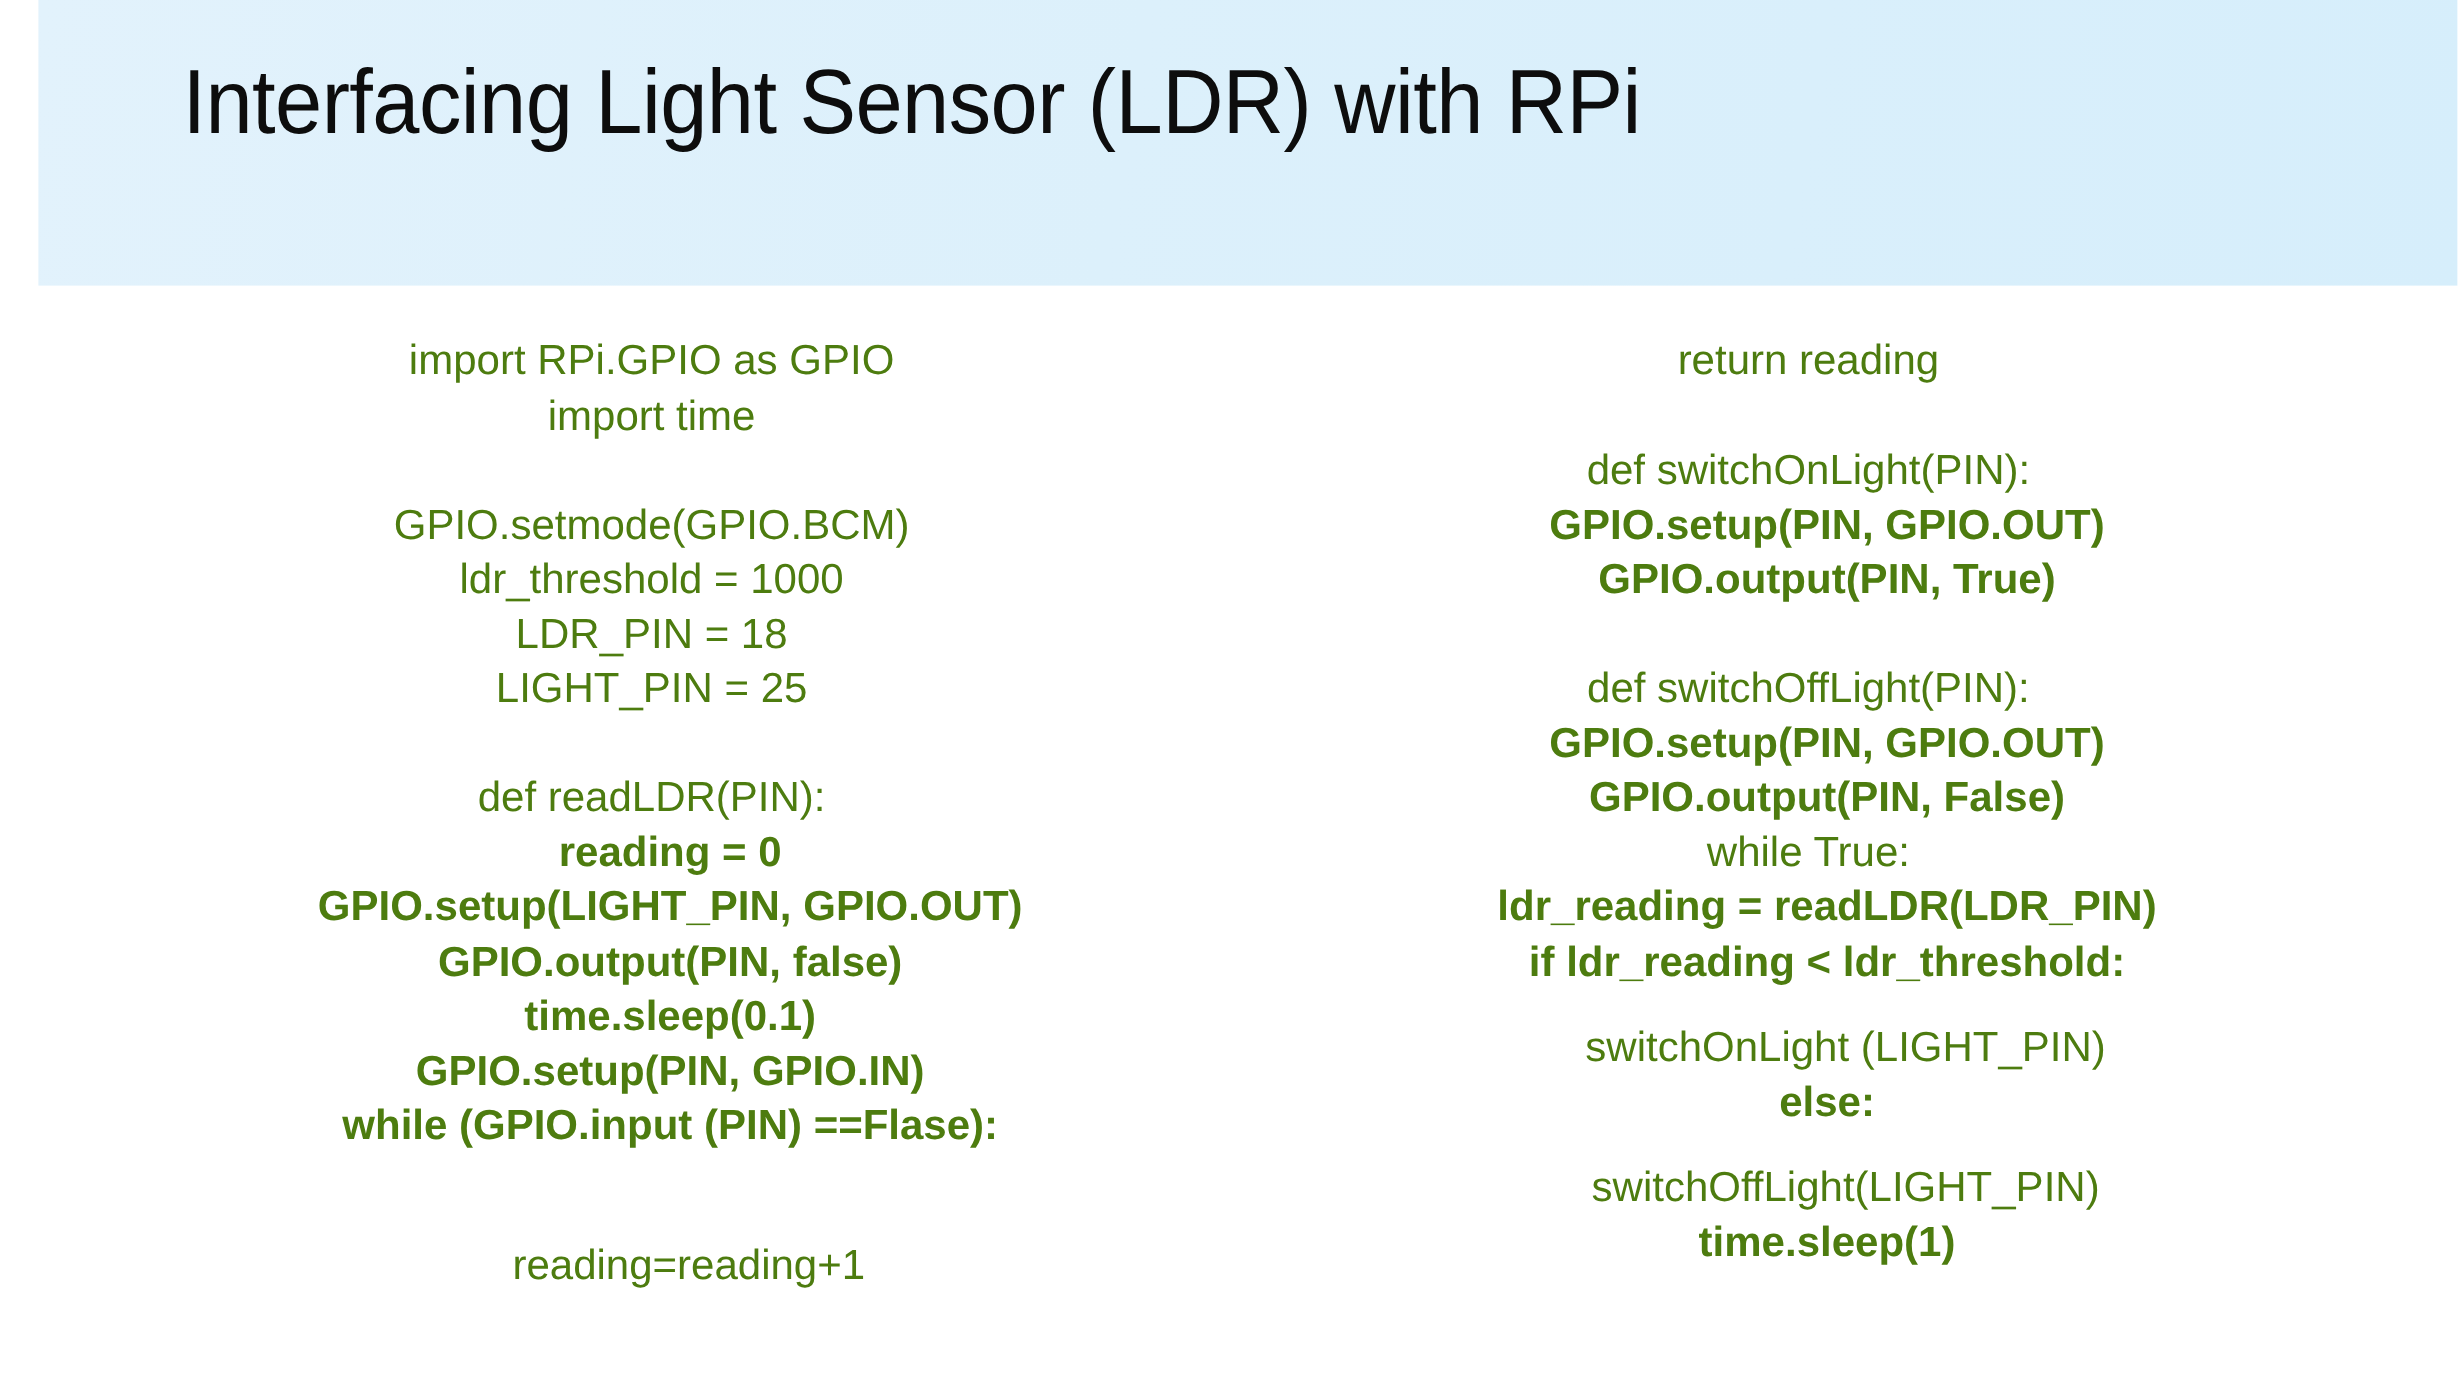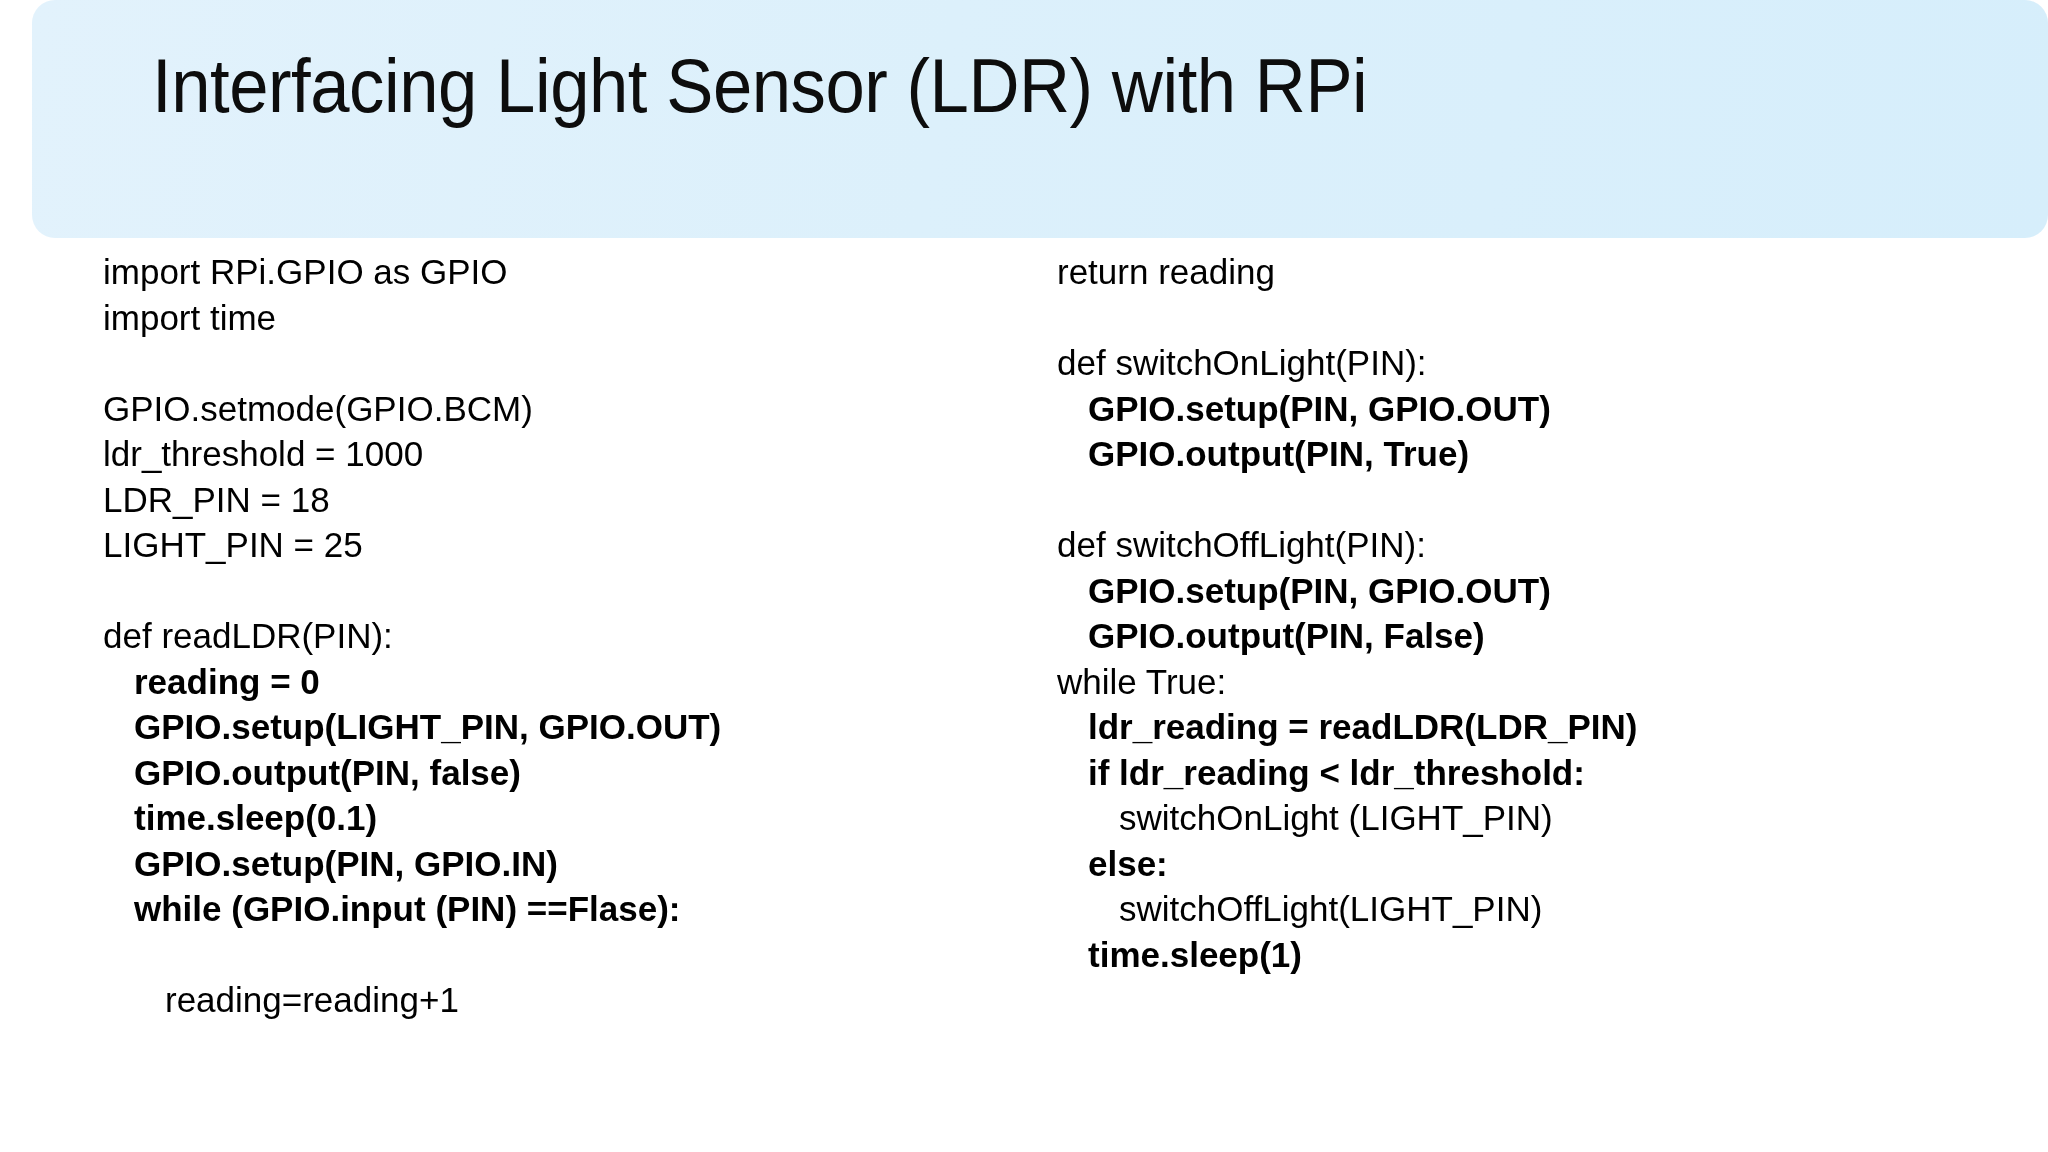--- a/index.html
+++ b/index.html
@@ -16,21 +16,20 @@
   }
 
   
   #title-banner {
     position: absolute;
     left: 32px;
     top: 0;
     width: 2016px;
     height: 238px;
     background: linear-gradient(100deg, #e2f2fc 0%, #dcf0fb 45%, #d6eefb 100%);
-    border-radius: 23px;
   }
   #title-text {
     position: absolute;
     left: 120px;
     top: 46px;
     font-family: "Liberation Sans Narrow", "Liberation Sans", sans-serif;
     font-stretch: condensed;
     font-size: 76px;
     line-height: 1.05;
     font-weight: 400;
@@ -44,39 +43,40 @@
   
   #code-area {
     position: absolute;
     left: 0;
     top: 238px;
     width: 2048px;
     height: 914px;
   }
   .code-column {
     position: absolute;
-    top: 11px;
+    top: 40px;
     font-size: 35px;
     line-height: 45.5px;
-    color: #000000;
+    color: #4d7c0f;
     white-space: pre;
+    text-align: center;
   }
   #code-column-left  { left: 103px;  width: 880px; }
   #code-column-right { left: 1057px; width: 900px; }
 
   .code-line {
     display: block;
     height: 45.5px;
     white-space: pre;
   }
   .code-line.blank {
     color: transparent;
   }
   .indent-1 { padding-left: 31px; font-weight: bold; }
-  .indent-2 { padding-left: 62px; }
+  .indent-2 { padding-left: 62px; margin-top: 26px; }
 </style>
 </head>
 <body style="background: rgb(255, 255, 255);">
 
 <div id="title-banner">
   <div id="title-text">Interfacing Light Sensor (LDR) with RPi</div>
 </div>
 
 <div id="code-area">
   <div id="code-column-left" class="code-column"><span class="code-line">import RPi.GPIO as GPIO</span><span class="code-line">import time</span><span class="code-line blank">&nbsp;</span><span class="code-line">GPIO.setmode(GPIO.BCM)</span><span class="code-line">ldr_threshold = 1000</span><span class="code-line">LDR_PIN = 18</span><span class="code-line">LIGHT_PIN = 25</span><span class="code-line blank">&nbsp;</span><span class="code-line">def readLDR(PIN):</span><span class="code-line indent-1">reading = 0</span><span class="code-line indent-1">GPIO.setup(LIGHT_PIN, GPIO.OUT)</span><span class="code-line indent-1">GPIO.output(PIN, false)</span><span class="code-line indent-1">time.sleep(0.1)</span><span class="code-line indent-1">GPIO.setup(PIN, GPIO.IN)</span><span class="code-line indent-1">while (GPIO.input (PIN) ==Flase):</span><span class="code-line blank">&nbsp;</span><span class="code-line indent-2">reading=reading+1</span></div>

